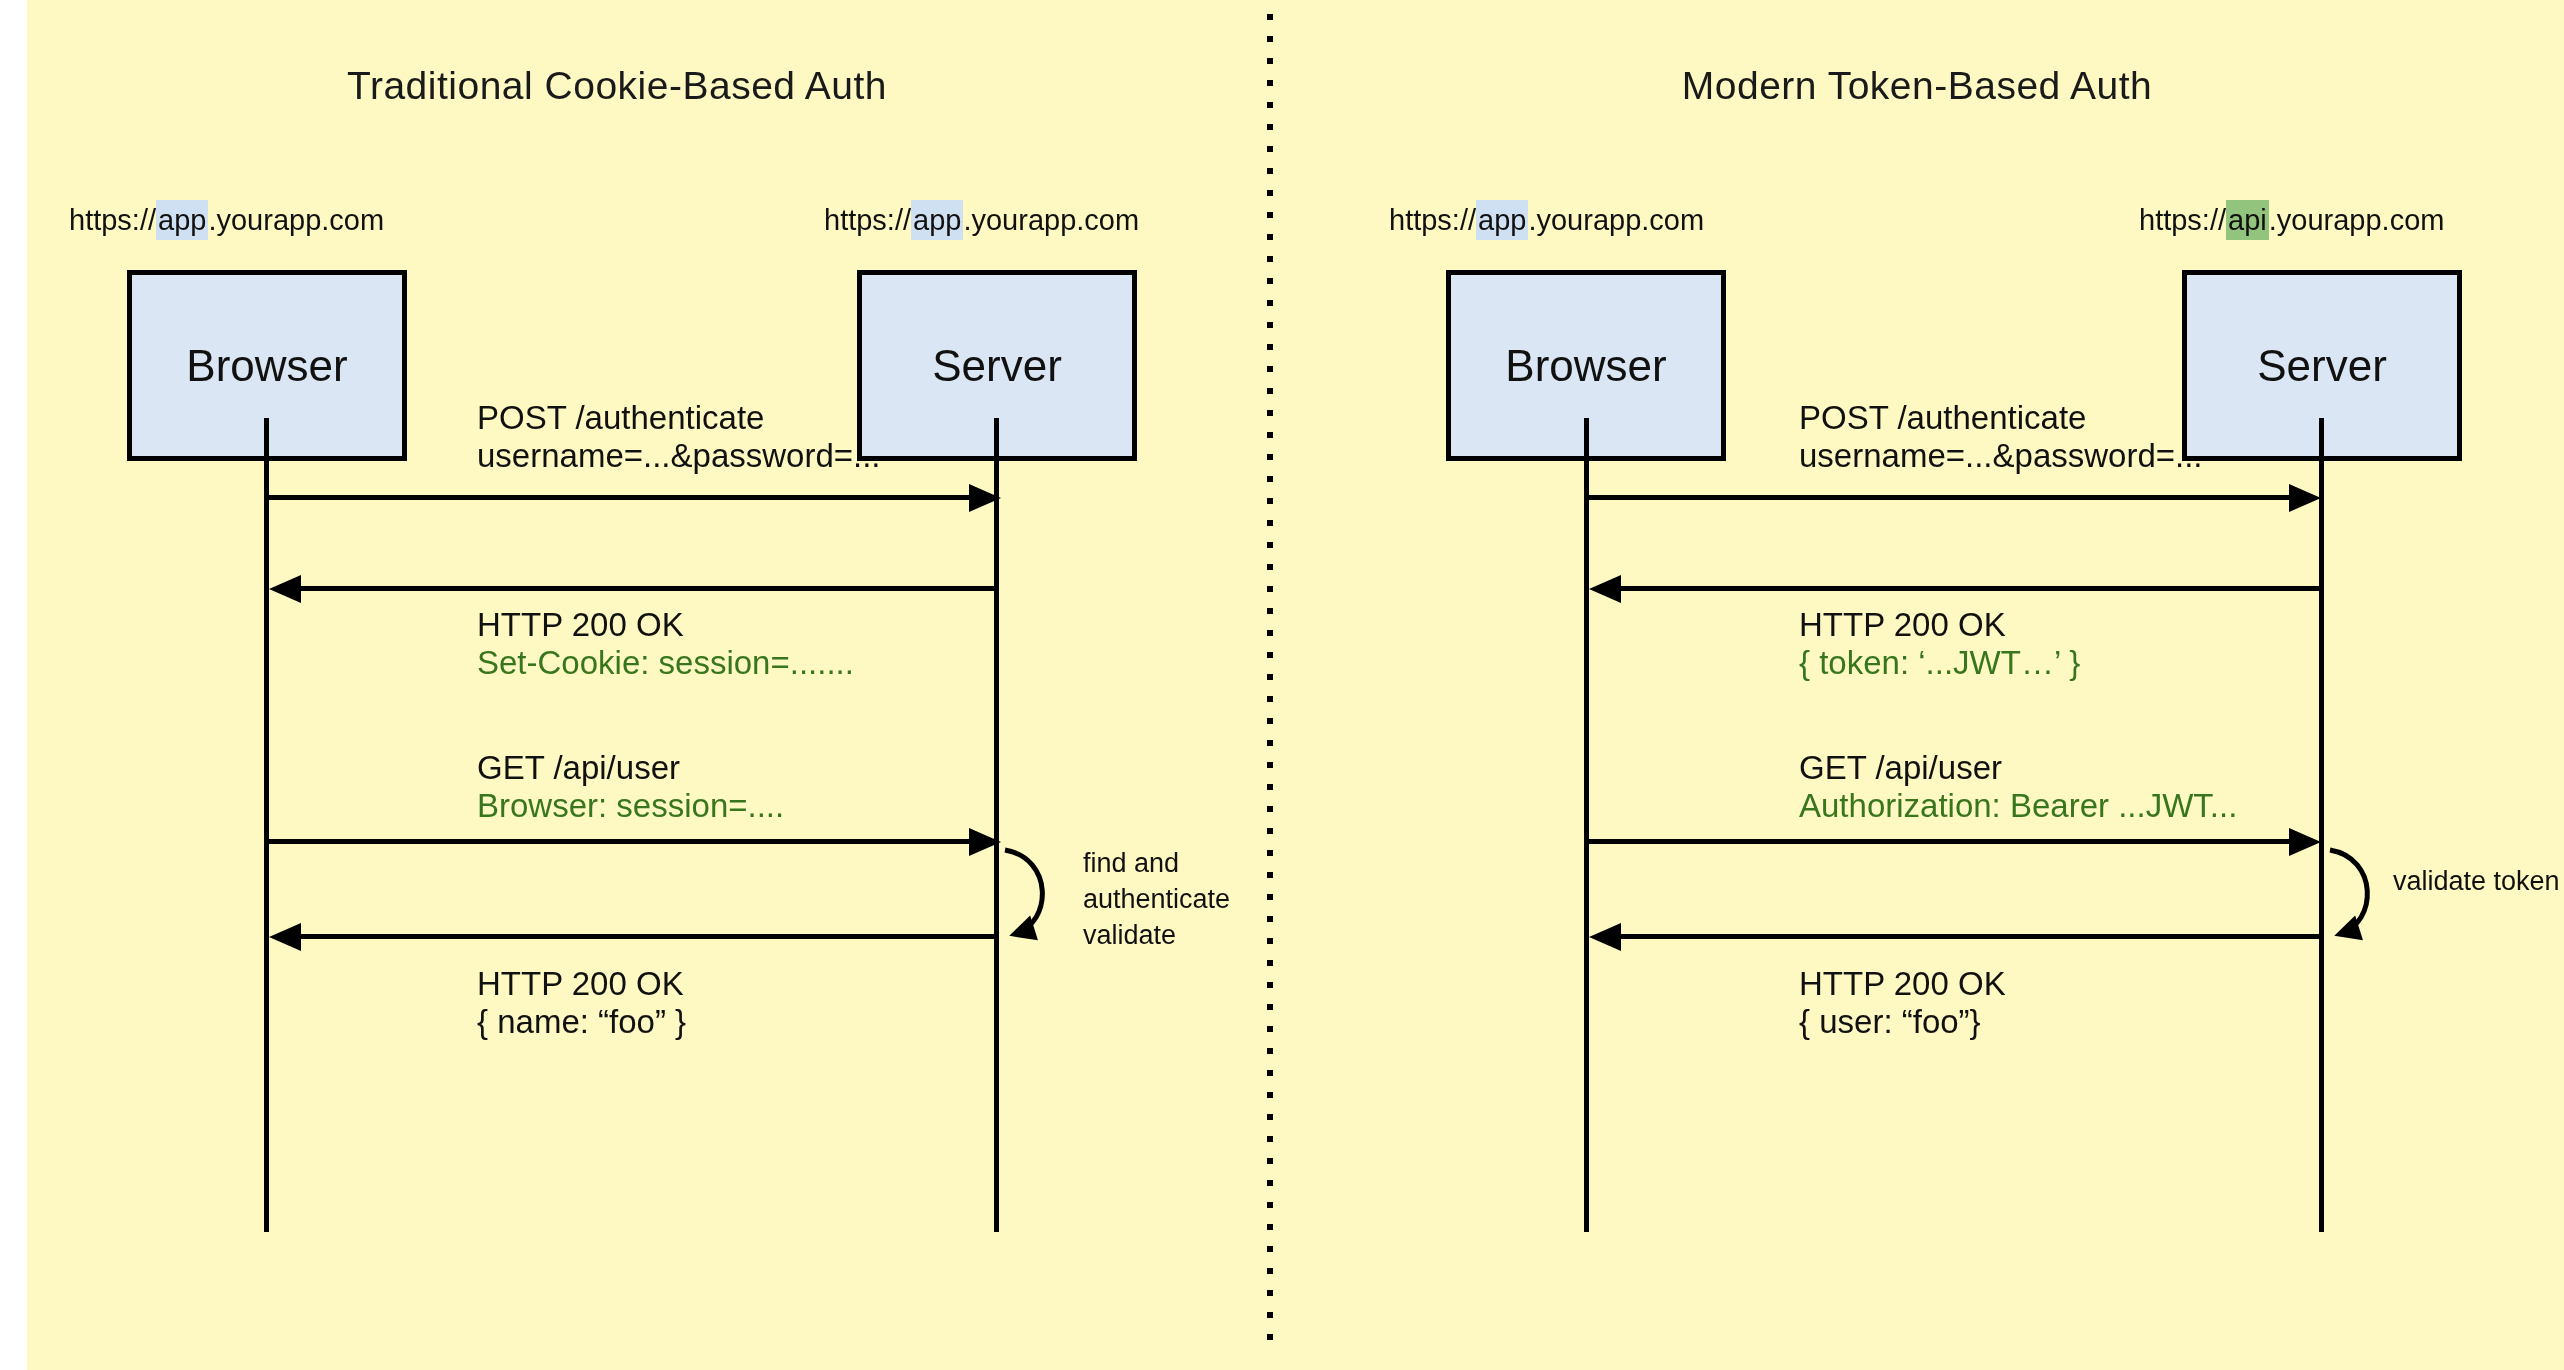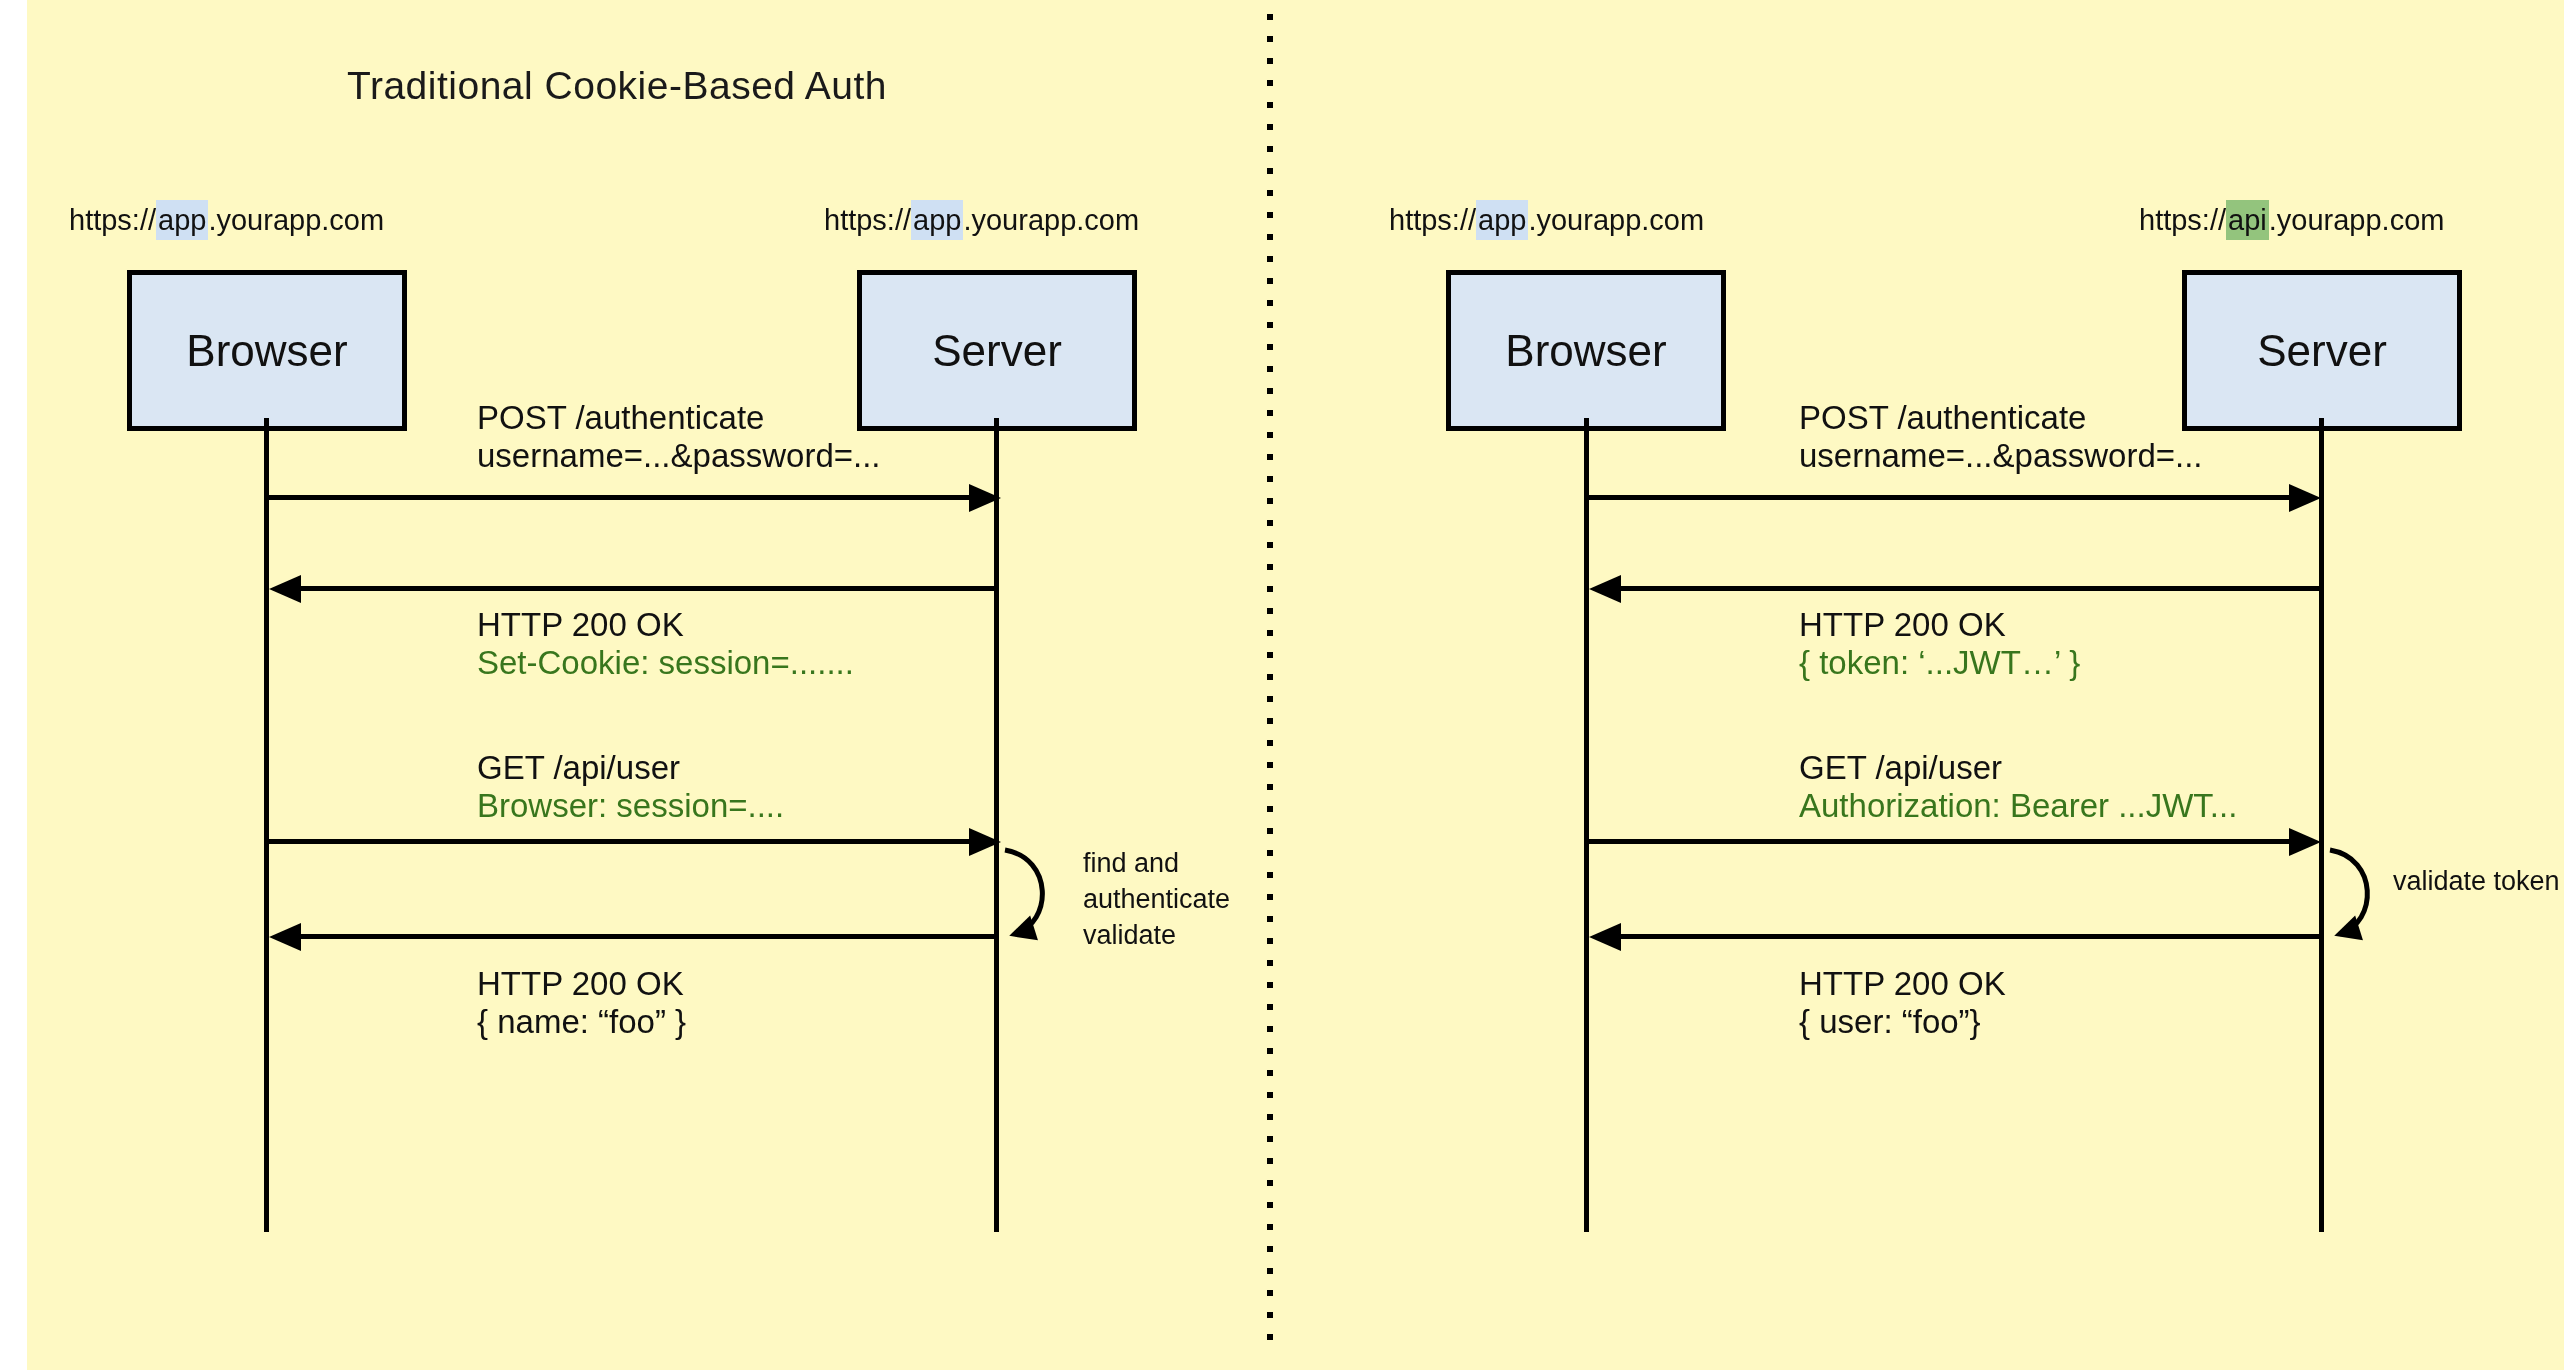--- a/index.html
+++ b/index.html
@@ -8,21 +8,21 @@
     position:relative; width:2564px; height:1370px; background:#fef9c3;
     font-family:"Liberation Sans", "DejaVu Sans", sans-serif; color:#111;
     overflow:hidden;
     margin-left:27px;
   }
   .title { position:absolute; font-size:39px; letter-spacing:0.5px; text-align:center; white-space:nowrap; color:#1a1a1a; }
   .url { position:absolute; font-size:29px; text-align:left; white-space:nowrap; color:#111; }
   .hl-blue  { background:#cfe0f3; padding:4px 2px; }
   .hl-green { background:#93c47d; padding:4px 2px; }
   .actor-box {
-    position:absolute; width:280px; height:161px; background:#dae6f3;
+    position:absolute; width:280px; height:191px; background:#dae6f3;
     border:5px solid #000; display:flex; align-items:center; justify-content:center;
     font-size:44px; color:#111;
   }
   .lifeline { position:absolute; width:5px; top:418px; height:814px; background:#000; }
   .arrow { position:absolute; height:28px; }
   .arrow .shaft { position:absolute; top:11px; height:5px; background:#000; }
   .arrow.right .shaft { left:0; right:26px; }
   .arrow.left  .shaft { left:26px; right:0; }
   .arrow .head { position:absolute; top:0; width:0; height:0;
                  border-top:14px solid transparent; border-bottom:14px solid transparent; }
@@ -106,20 +106,21 @@
 
   <div class="arrow left" style="left:242px; top:923px; width:730px">
     <div class="shaft"></div>
     <div class="head"></div>
   </div>
   <div class="msg" style="left:450px; top:965px">
     <div>HTTP 200 OK</div>
     <div>{ name: “foo” }</div>
   </div>
 
+  <div class="title" style="left:1450px; width:880px; top:64px">Modern Token-Based Auth</div>
 
   <div class="url" style="left:1362px; width:400px; top:204px">
     <span>https://</span><span class="hl-blue">app</span><span>.yourapp.com</span>
   </div>
   <div class="url" style="left:2112px; width:400px; top:204px">
     <span>https://</span><span class="hl-green">api</span><span>.yourapp.com</span>
   </div>
 
   <div class="actor-box" style="left:1419px; top:270px">
     <span>Browser</span>

